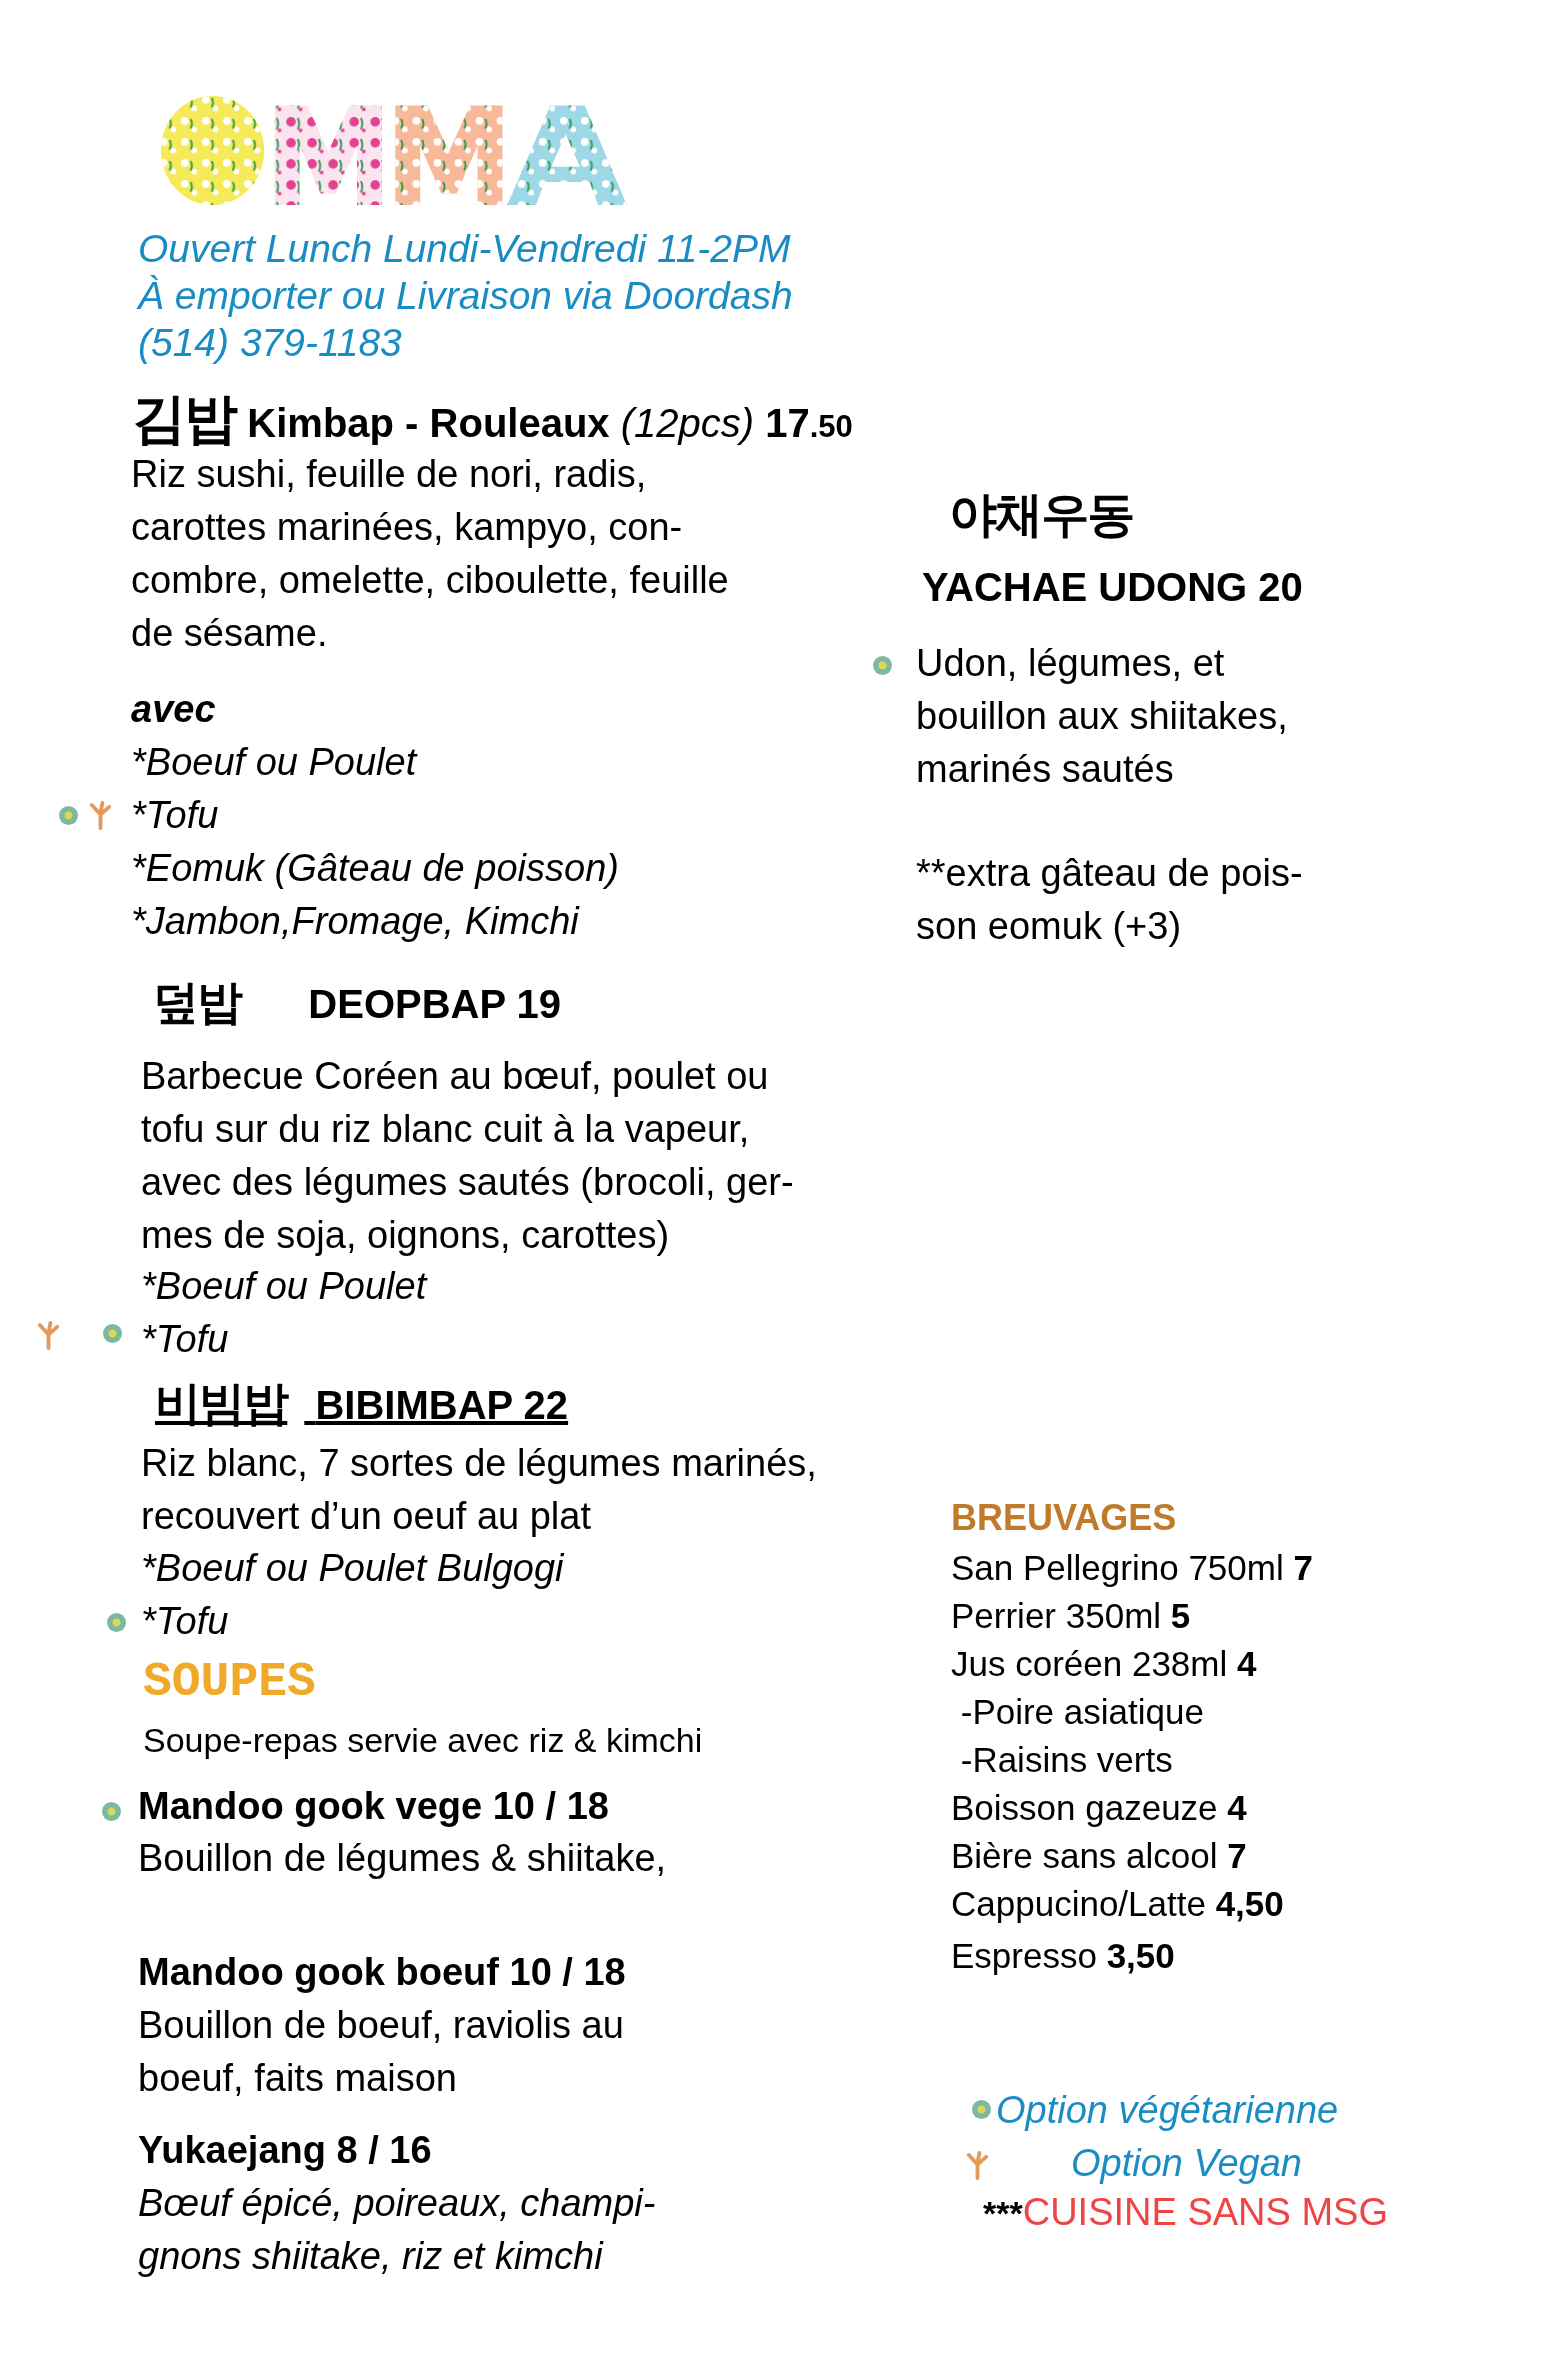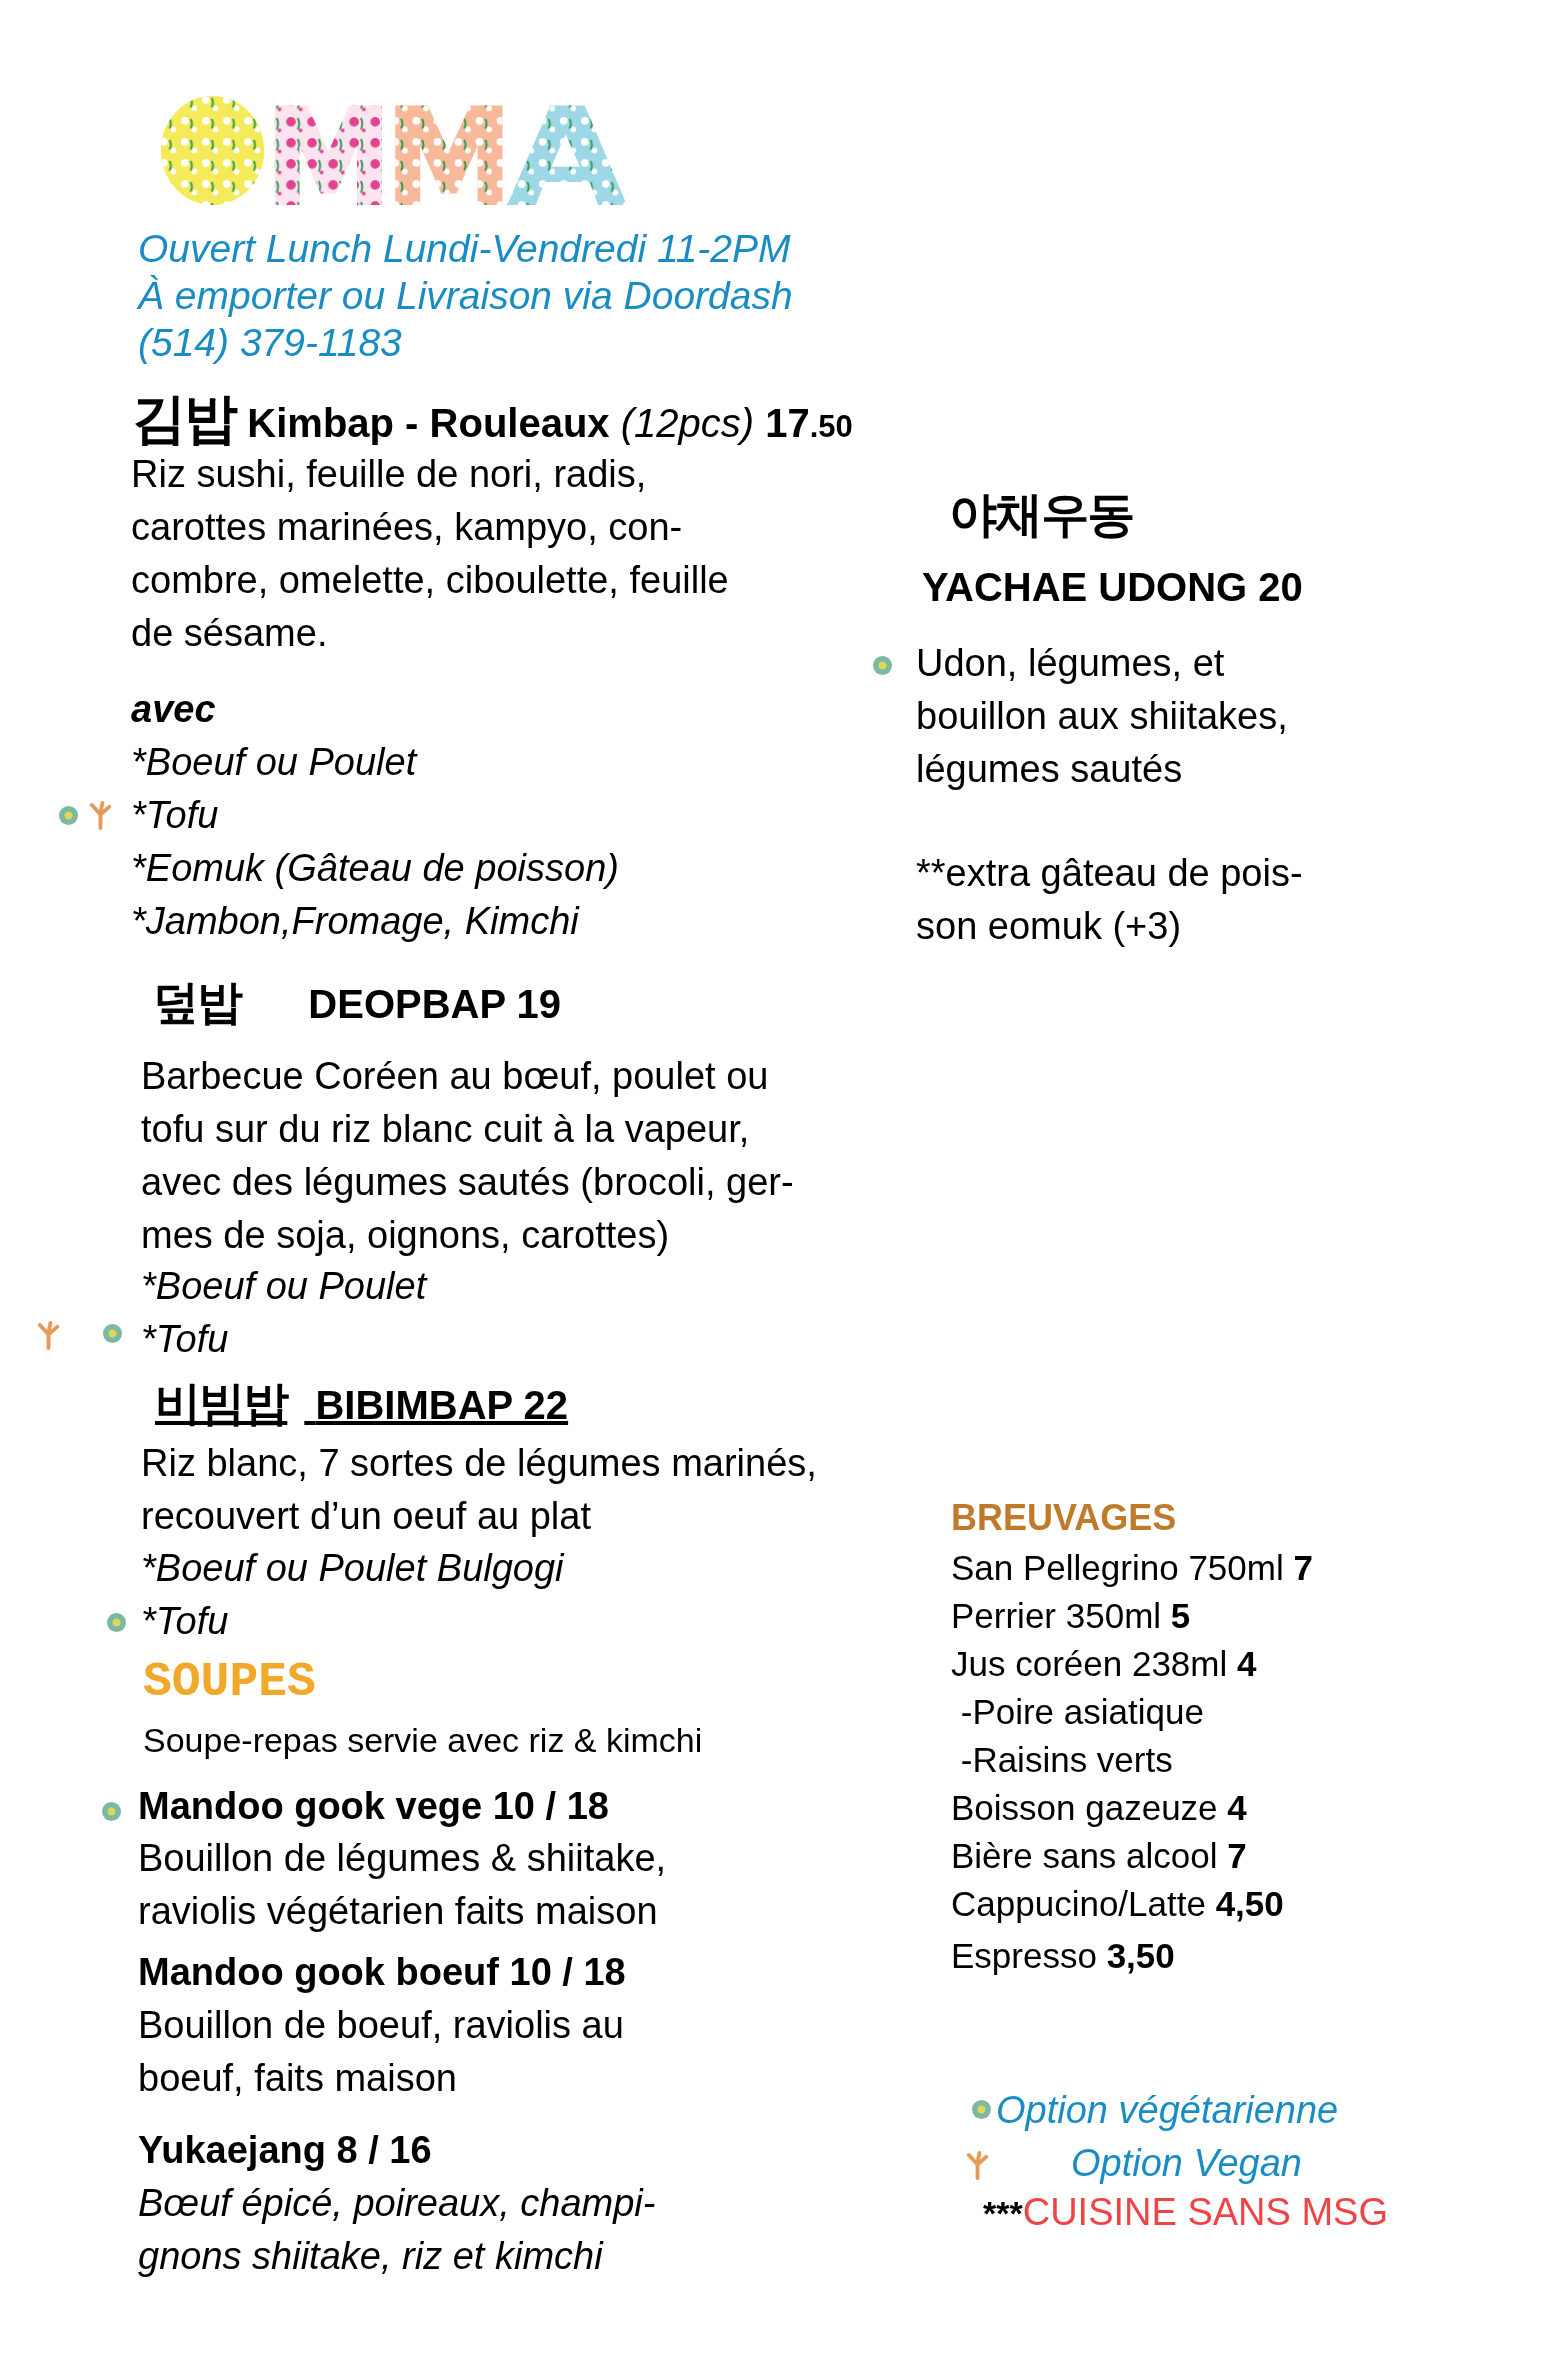--- a/index.html
+++ b/index.html
@@ -75,21 +75,21 @@
 <svg class="abs icon-vegan" style="left:88px; top:801px;" viewBox="0 0 26 30">
     <path d="M13 28 V12 M13 14 L4 4 M13 14 L22 6 M13 12 L15 2" stroke="#e59a5a" stroke-width="4" stroke-linecap="round" fill="none"></path>
   </svg>
 
 <div class="abs ko" style="left:949px; top:483px; font-size:48px;">야채우동</div>
 <div class="abs hdr" style="left:922px; top:562px;">YACHAE UDONG 20</div>
 <span class="abs icon-veg" style="left:873px; top:656px;"></span>
 <div class="abs body" style="left:916px; top:637px;">
   <div>Udon, légumes, et</div>
     <div>bouillon aux shiitakes,</div>
-    <div>légumes sautés</div>
+    <div>marinés sautés</div>
 </div>
 <div class="abs body" style="left:916px; top:847px;">
   <div>**extra gâteau de pois-</div>
     <div>son eomuk (+3)</div>
 </div>
 
 <div class="abs hdr" style="left:153px; top:977px;">
   <span class="ko" style="font-size:46px; margin-right:56px;">덮밥</span>
   <span>DEOPBAP 19</span>
 </div>
@@ -121,21 +121,20 @@
     <div>*Tofu</div>
 </div>
 <span class="abs icon-veg" style="left:107px; top:1613px;"></span>
 
 <div class="abs soupes" style="left:143px; top:1654px;">SOUPES</div>
 <div class="abs" style="left:143px; top:1721px; font-size:34px;">Soupe-repas servie avec riz &amp; kimchi</div>
 <span class="abs icon-veg" style="left:102px; top:1802px;"></span>
 <div class="abs body bold" style="left:138px; top:1780px;">Mandoo gook vege 10 / 18</div>
 <div class="abs body" style="left:138px; top:1832px;">
   <div>Bouillon de légumes &amp; shiitake,</div>
-    <div>raviolis végétarien faits maison</div>
 </div>
 <div class="abs body bold" style="left:138px; top:1946px;">Mandoo gook boeuf 10 / 18</div>
 <div class="abs body" style="left:138px; top:1999px;">
   <div>Bouillon de boeuf, raviolis au</div>
     <div>boeuf, faits maison</div>
 </div>
 <div class="abs body bold" style="left:138px; top:2124px;">Yukaejang 8 / 16</div>
 <div class="abs body it" style="left:138px; top:2177px;">
   <div>Bœuf épicé, poireaux, champi-</div>
     <div>gnons shiitake, riz et kimchi</div>

